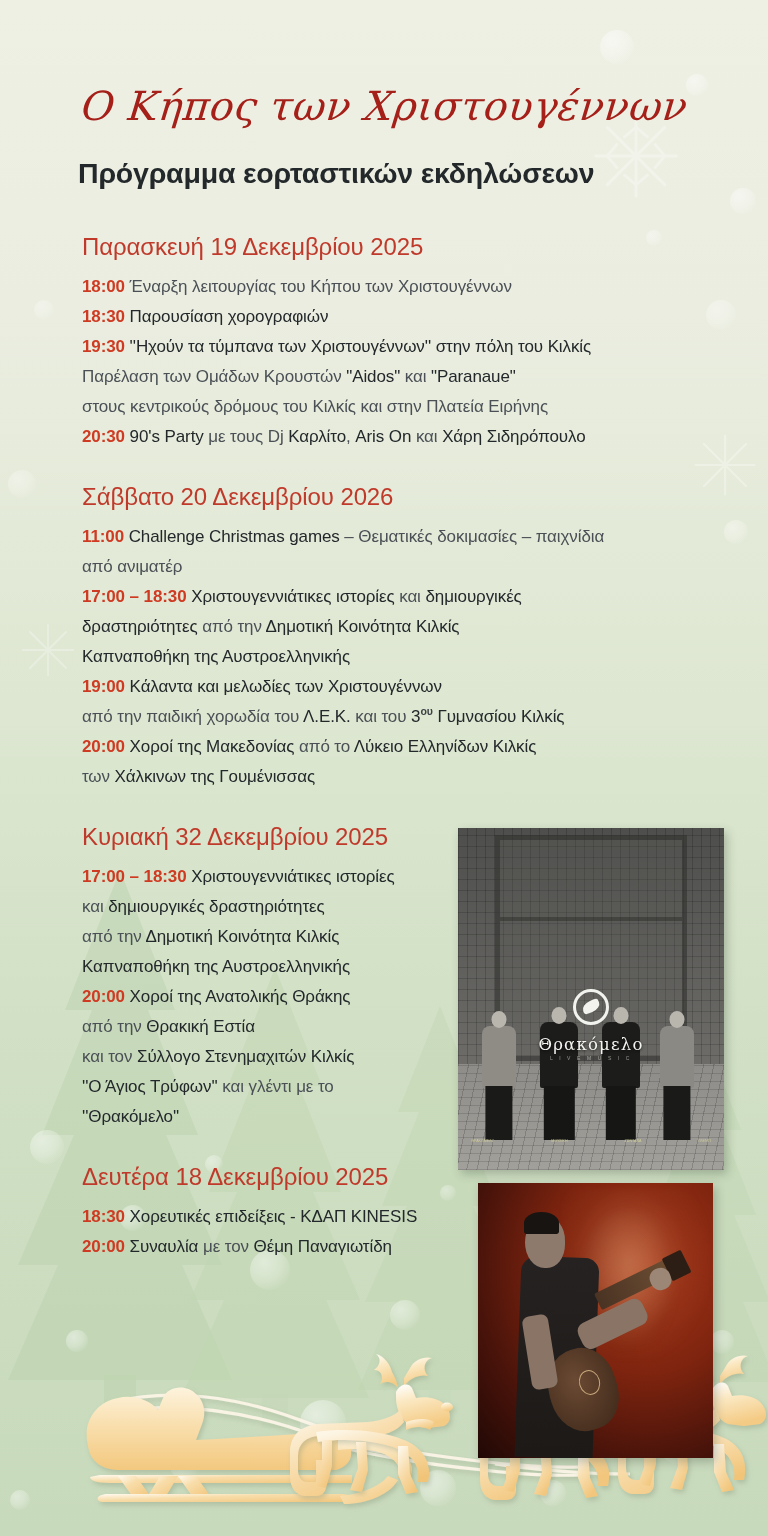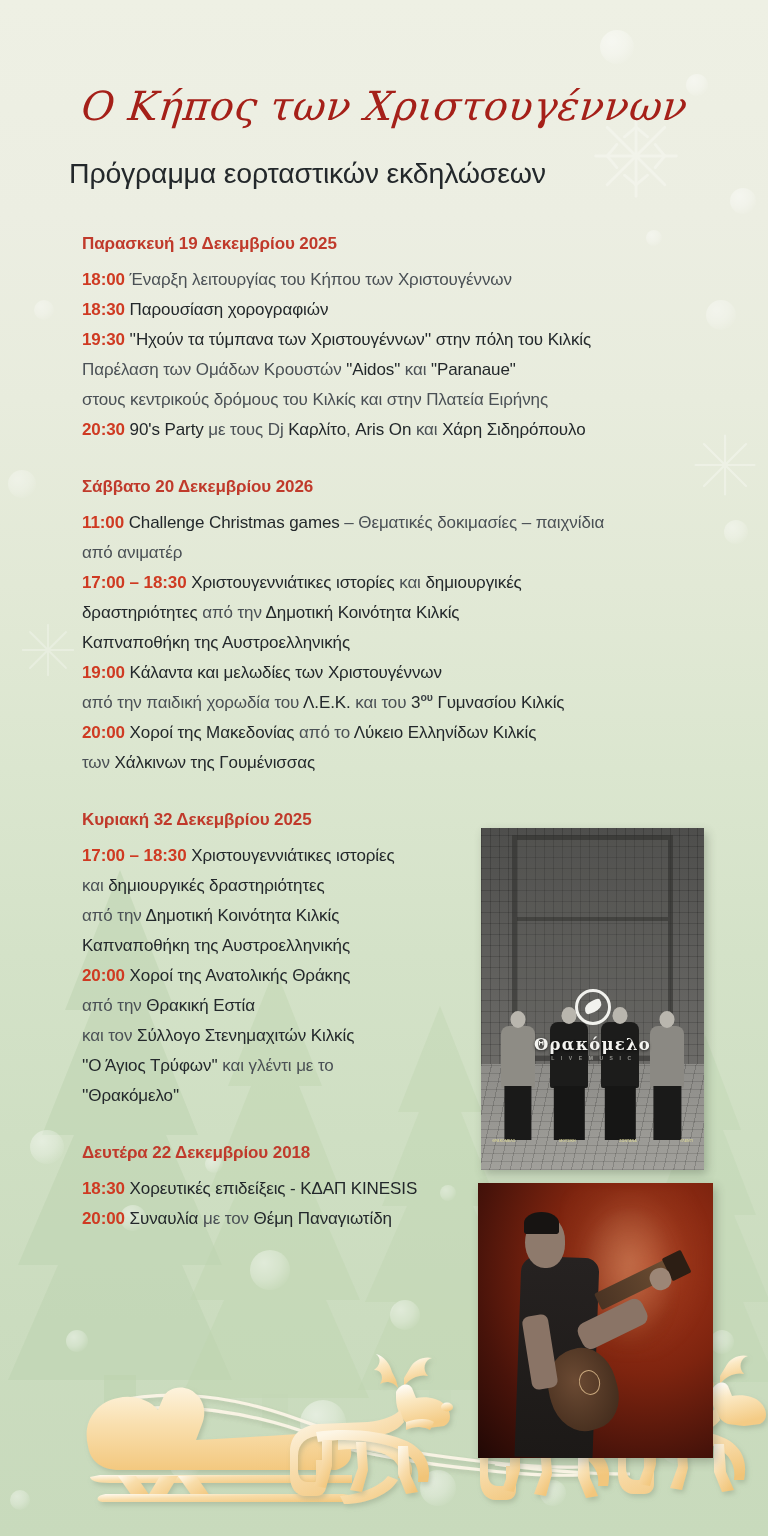--- a/index.html
+++ b/index.html
@@ -69,42 +69,42 @@
     font-size: 40px;
     font-weight: 400;
     letter-spacing: 0.5px;
     color: #a52019;
     white-space: nowrap;
     transform: skewX(-6deg);
   }
 
   .subtitle {
     position: absolute;
-    left: 69px;
+    left: 78px;
     top: 157px;
     font-size: 28.5px;
-    font-weight: 400;
+    font-weight: 700;
     color: #23282b;
     letter-spacing: -0.2px;
     white-space: nowrap;
   }
 
   
   .schedule {
     position: absolute;
     left: 82px;
     top: 235px;
     width: 620px;
   }
 
   .day-block { margin-bottom: 0; }
 
   .day-header {
-    font-size: 17px;
-    font-weight: 700;
+    font-size: 24px;
+    font-weight: 400;
     color: #c03a2b;
     letter-spacing: -0.1px;
     line-height: 1.0;
     margin-bottom: 13px;
     white-space: nowrap;
   }
 
   .line {
     font-size: 17px;
     line-height: 30px;
@@ -124,25 +124,24 @@
   .photo-card {
     position: absolute;
     z-index: 6;
     box-shadow: 3px 4px 9px rgba(60,70,55,0.30);
     overflow: hidden;
     background: #222;
   }
 
   
   #photo-thrakomelo {
-    left: 481px;
+    left: 458px;
     top: 828px;
-    width: 223px;
+    width: 266px;
     height: 342px;
-    font-weight: bold;
   }
   .bw-scene { position: absolute; inset: 0; overflow: hidden;
     background: linear-gradient(to bottom, #5a5a58 0%, #6b6a67 50%, #7d7c78 62%, #8b8a86 100%); }
   .bw-wall {
     position: absolute; left: 0; top: 0; width: 100%; height: 70%;
     background:
       repeating-linear-gradient(90deg, rgba(0,0,0,.18) 0 1px, rgba(0,0,0,0) 1px 9px),
       repeating-linear-gradient(0deg, rgba(0,0,0,.16) 0 1px, rgba(0,0,0,0) 1px 11px),
       linear-gradient(to bottom, #4e4e4c, #6d6c69);
     opacity: .95;
@@ -442,21 +441,21 @@
         <div class="line"><span class="n">από την </span><span class="b">Δημοτική Κοινότητα Κιλκίς</span></div>
         <div class="line"><span class="b">Καπναποθήκη της Αυστροελληνικής</span></div>
         <div class="line"><span class="t">20:00</span><span class="b"> Χοροί της Ανατολικής Θράκης</span></div>
         <div class="line"><span class="n">από την </span><span class="b">Θρακική Εστία</span></div>
         <div class="line"><span class="n">και τον </span><span class="b">Σύλλογο Στενημαχιτών Κιλκίς</span></div>
         <div class="line"><span class="b">''Ο Άγιος Τρύφων''</span><span class="n"> και γλέντι με το</span></div>
         <div class="line"><span class="b">''Θρακόμελο''</span></div>
       </div>
       <div class="gap-lg"></div>
       <div class="day-block">
-        <div class="day-header">Δευτέρα 22 Δεκεμβρίου 2018</div>
+        <div class="day-header">Δευτέρα 18 Δεκεμβρίου 2025</div>
         <div class="line"><span class="t">18:30</span><span class="b"> Χορευτικές επιδείξεις - ΚΔΑΠ KINESIS</span></div>
         <div class="line"><span class="t">20:00</span><span class="b"> Συναυλία</span><span class="n"> με τον </span><span class="b">Θέμη Παναγιωτίδη</span></div>
       </div>
     </div>
 
   <div class="photo-card" id="photo-thrakomelo">
     <div class="bw-scene">
       <div class="bw-wall"></div>
       <div class="bw-doorframe"></div>
       <div class="bw-ground"></div>

